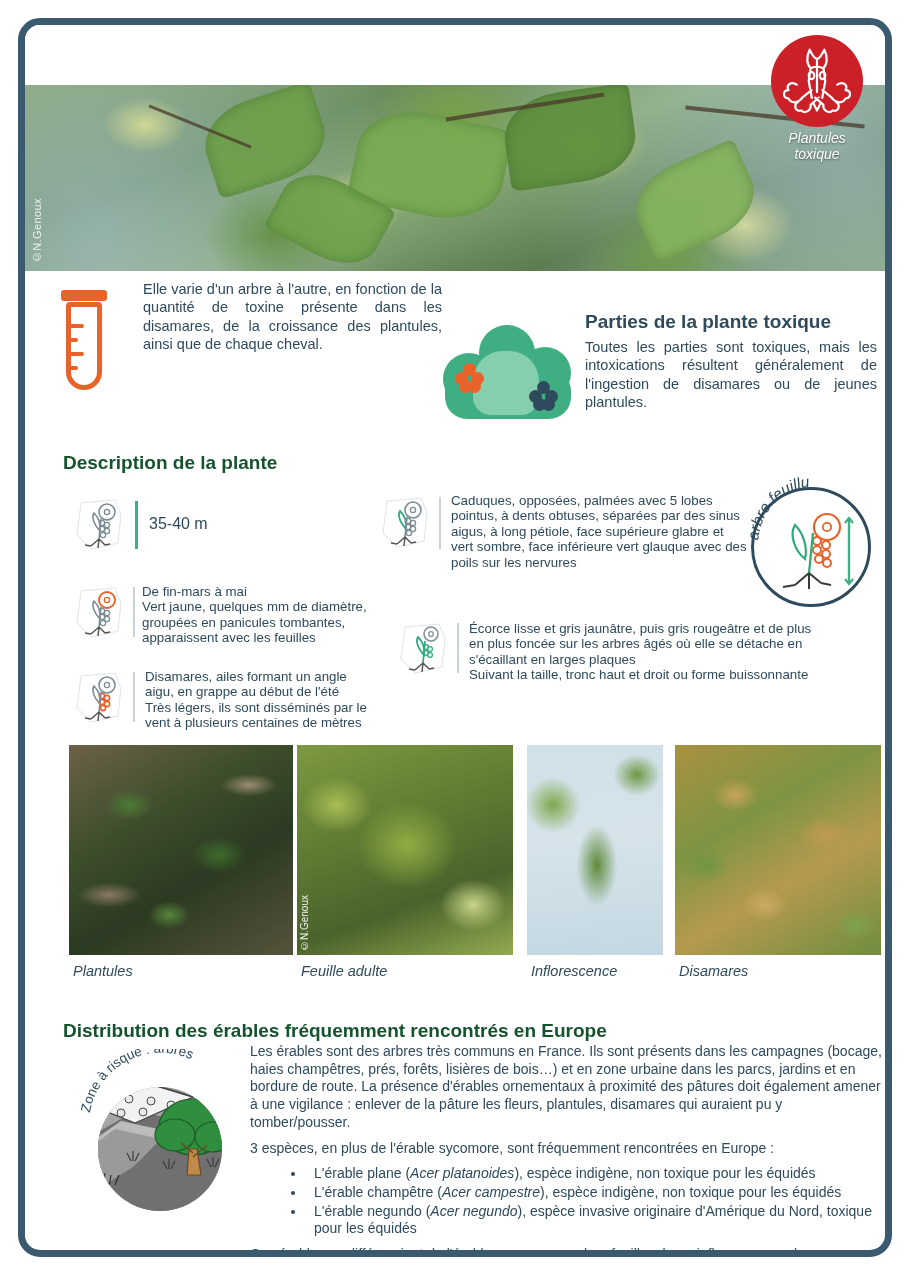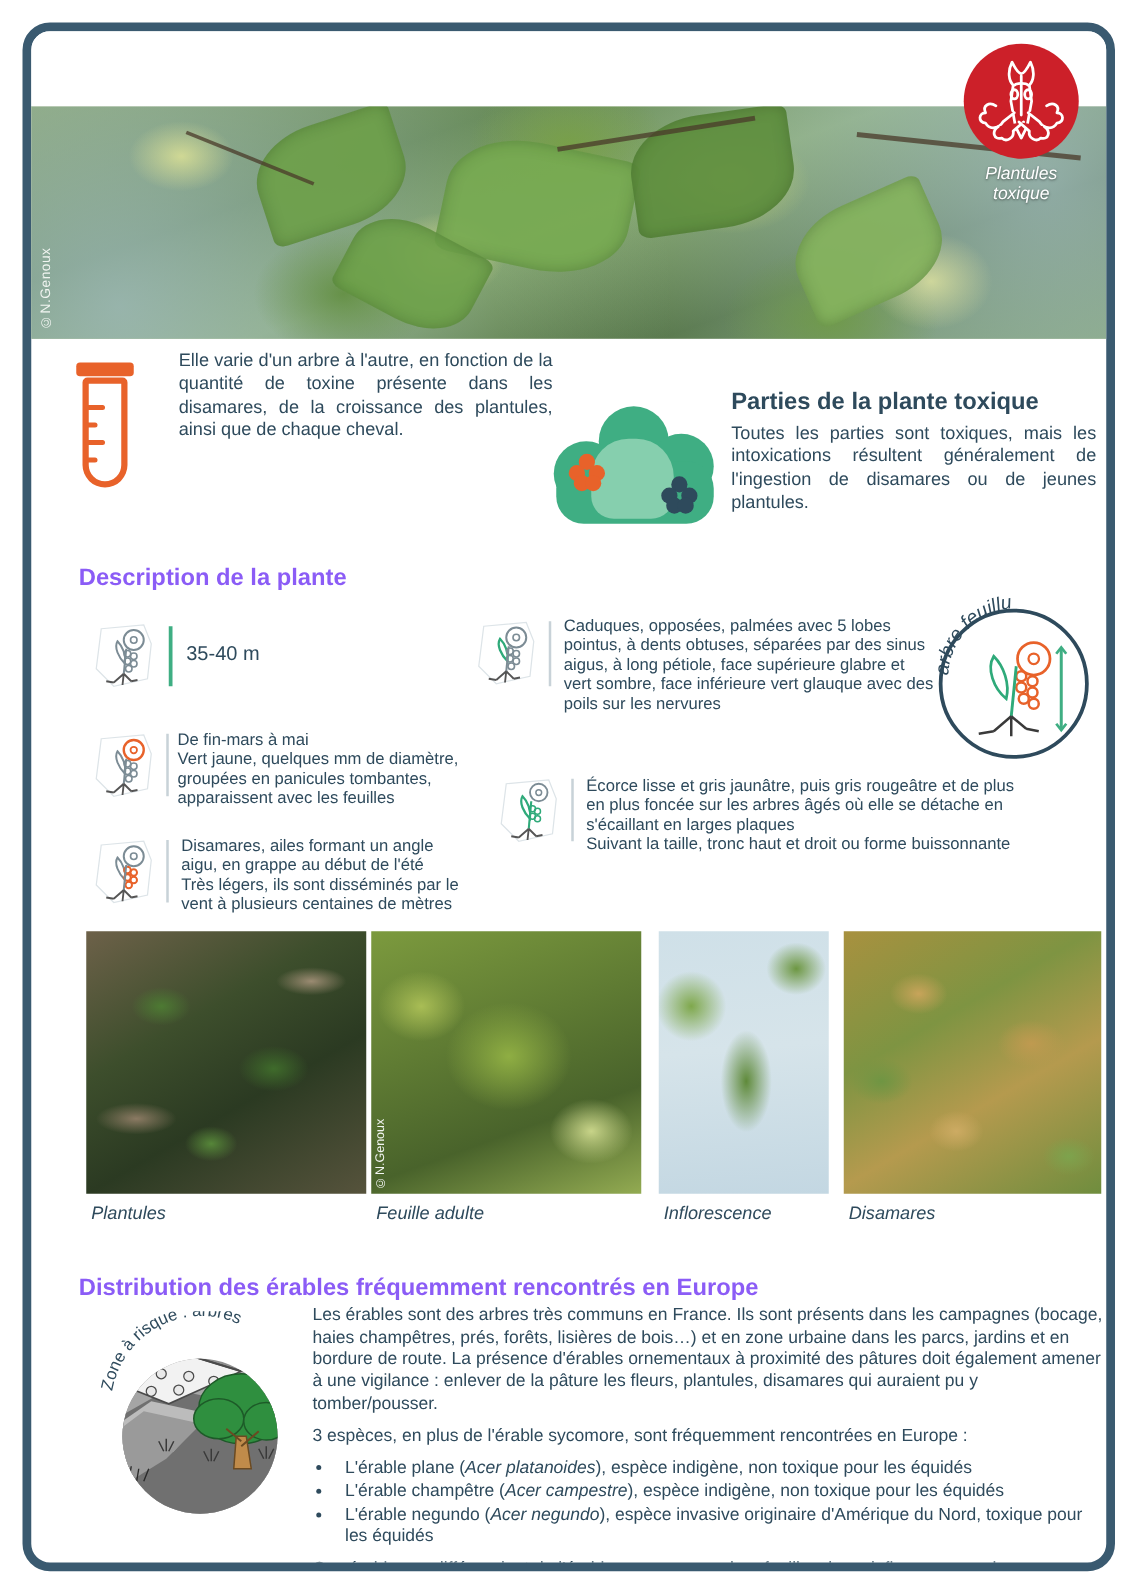--- a/index.html
+++ b/index.html
@@ -95,21 +95,21 @@
 
   
   .bush { position: absolute; left: 6px; top: 8px; width: 130px; height: 96px; }
   .bl { position:absolute; border-radius:50%; }
   .flw { position:absolute; width:30px; height:30px; }
   .flw i { position:absolute; width:13px; height:13px; border-radius:50%; }
   .flw .ctr { width:8px;height:8px;left:11px;top:11px;background:#eef3ee;border-radius:50%; }
 
   
   .sec-h {
-    position: absolute; font-size: 19px; font-weight: bold; color: #8b5cf6;
+    position: absolute; font-size: 19px; font-weight: bold; color: #14532d;
   }
   .desc-h { left: 38px; top: 427px; }
   .desc-item { position: absolute; }
   .di-icon { position: absolute; left: 0; top: 0; width: 60px; height: 60px; }
   .di-txt { font-size: 13.3px; line-height: 1.16; color: #2e4a5c; }
   .di-txt.big { font-size: 16px; }
 
   
   .sdl { width: 100%; height: 100%; }
 
@@ -135,21 +135,21 @@
 
   
   .dist-h { left: 38px; top: 995px; }
   .dist-img { position:absolute; left:50px; top:1024px; width:170px; height:170px; }
   .dist-text {
     position:absolute; left:225px; top:1018px; width:632px;
     font-size:14px; line-height:1.265; color:#2e4a5c;
   }
   .dist-text p { margin-bottom: 8px; }
   .dist-text ul { margin: 0 0 8px 18px; }
-  .dist-text li { margin-bottom: 1px; list-style: disc; padding-left: 8px;}
+  .dist-text li { margin-bottom: 1px; list-style: disc; padding-left: 8px; margin-left: 38px;}
   .it { font-style: italic; }
 </style>
 </head>
 <body>
 
 <div class="sheet">
 
   <div class="banner">
     <div class="leaf" style="left:180px;top:12px;width:120px;height:86px;transform:rotate(-18deg);"></div>
     <div class="leaf" style="left:330px;top:30px;width:150px;height:100px;transform:rotate(12deg);background:#78ab52;"></div>

